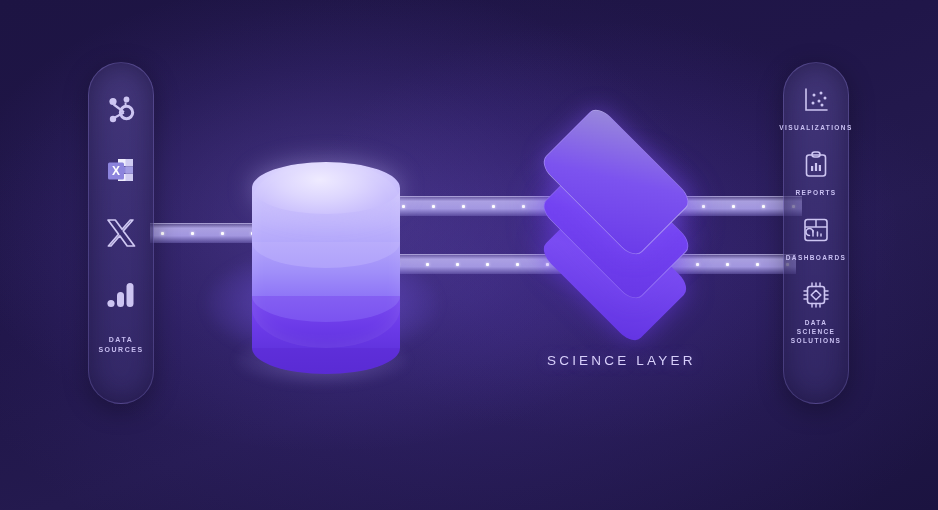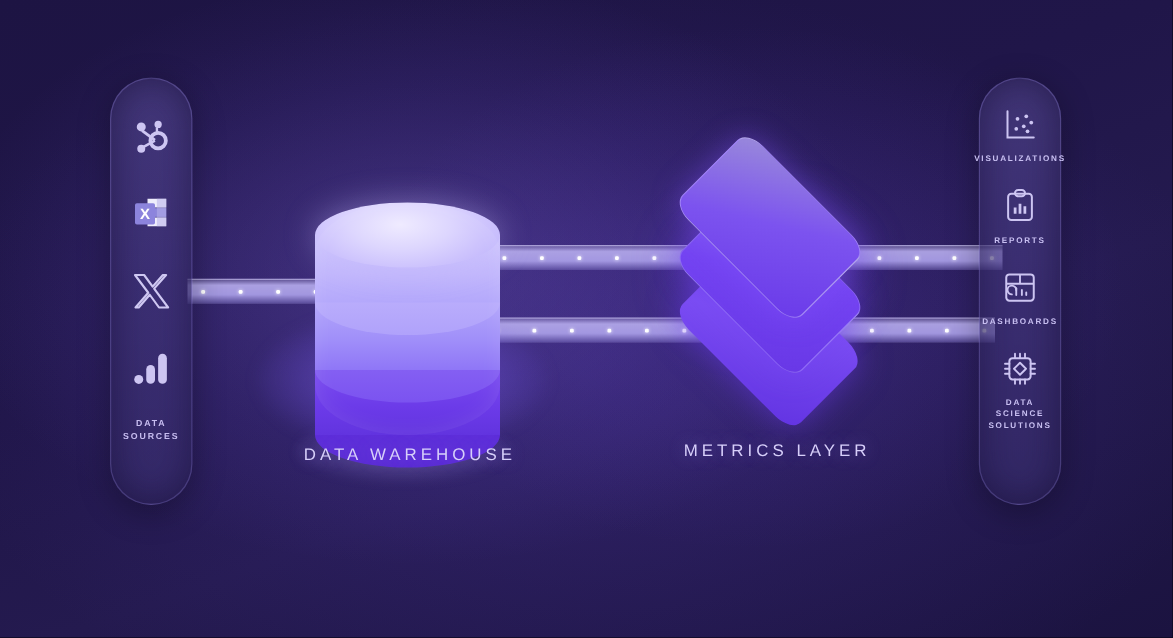--- a/index.html
+++ b/index.html
@@ -265,22 +265,21 @@
     <div class="cyl-rim"></div>
   </div>
 
   <div id="metrics">
     <div class="plate-glow"></div>
     <div class="plate" id="plate3"></div>
     <div class="plate" id="plate2"></div>
     <div class="plate" id="plate1"></div>
   </div>
 
-  <div class="center-label" id="label-warehouse">DATA WAREHOUSE</div>
-  <div class="center-label" id="label-metrics">METRICS LAYER</div>
+  <div class="center-label" id="label-metrics">SCIENCE LAYER</div>
 
   <div class="panel" id="panel-right">
 
     <div class="out-item">
       <span class="out-icon">
         <svg width="30" height="30" viewBox="0 0 30 30">
           <path d="M5 4 L5 25 L26 25" fill="none" stroke="#cdc5f2" stroke-width="1.6" stroke-linecap="round"></path>
           <circle cx="13" cy="10" r="1.5" fill="#cdc5f2"></circle>
           <circle cx="20" cy="8" r="1.5" fill="#cdc5f2"></circle>
           <circle cx="24" cy="13" r="1.5" fill="#cdc5f2"></circle>

